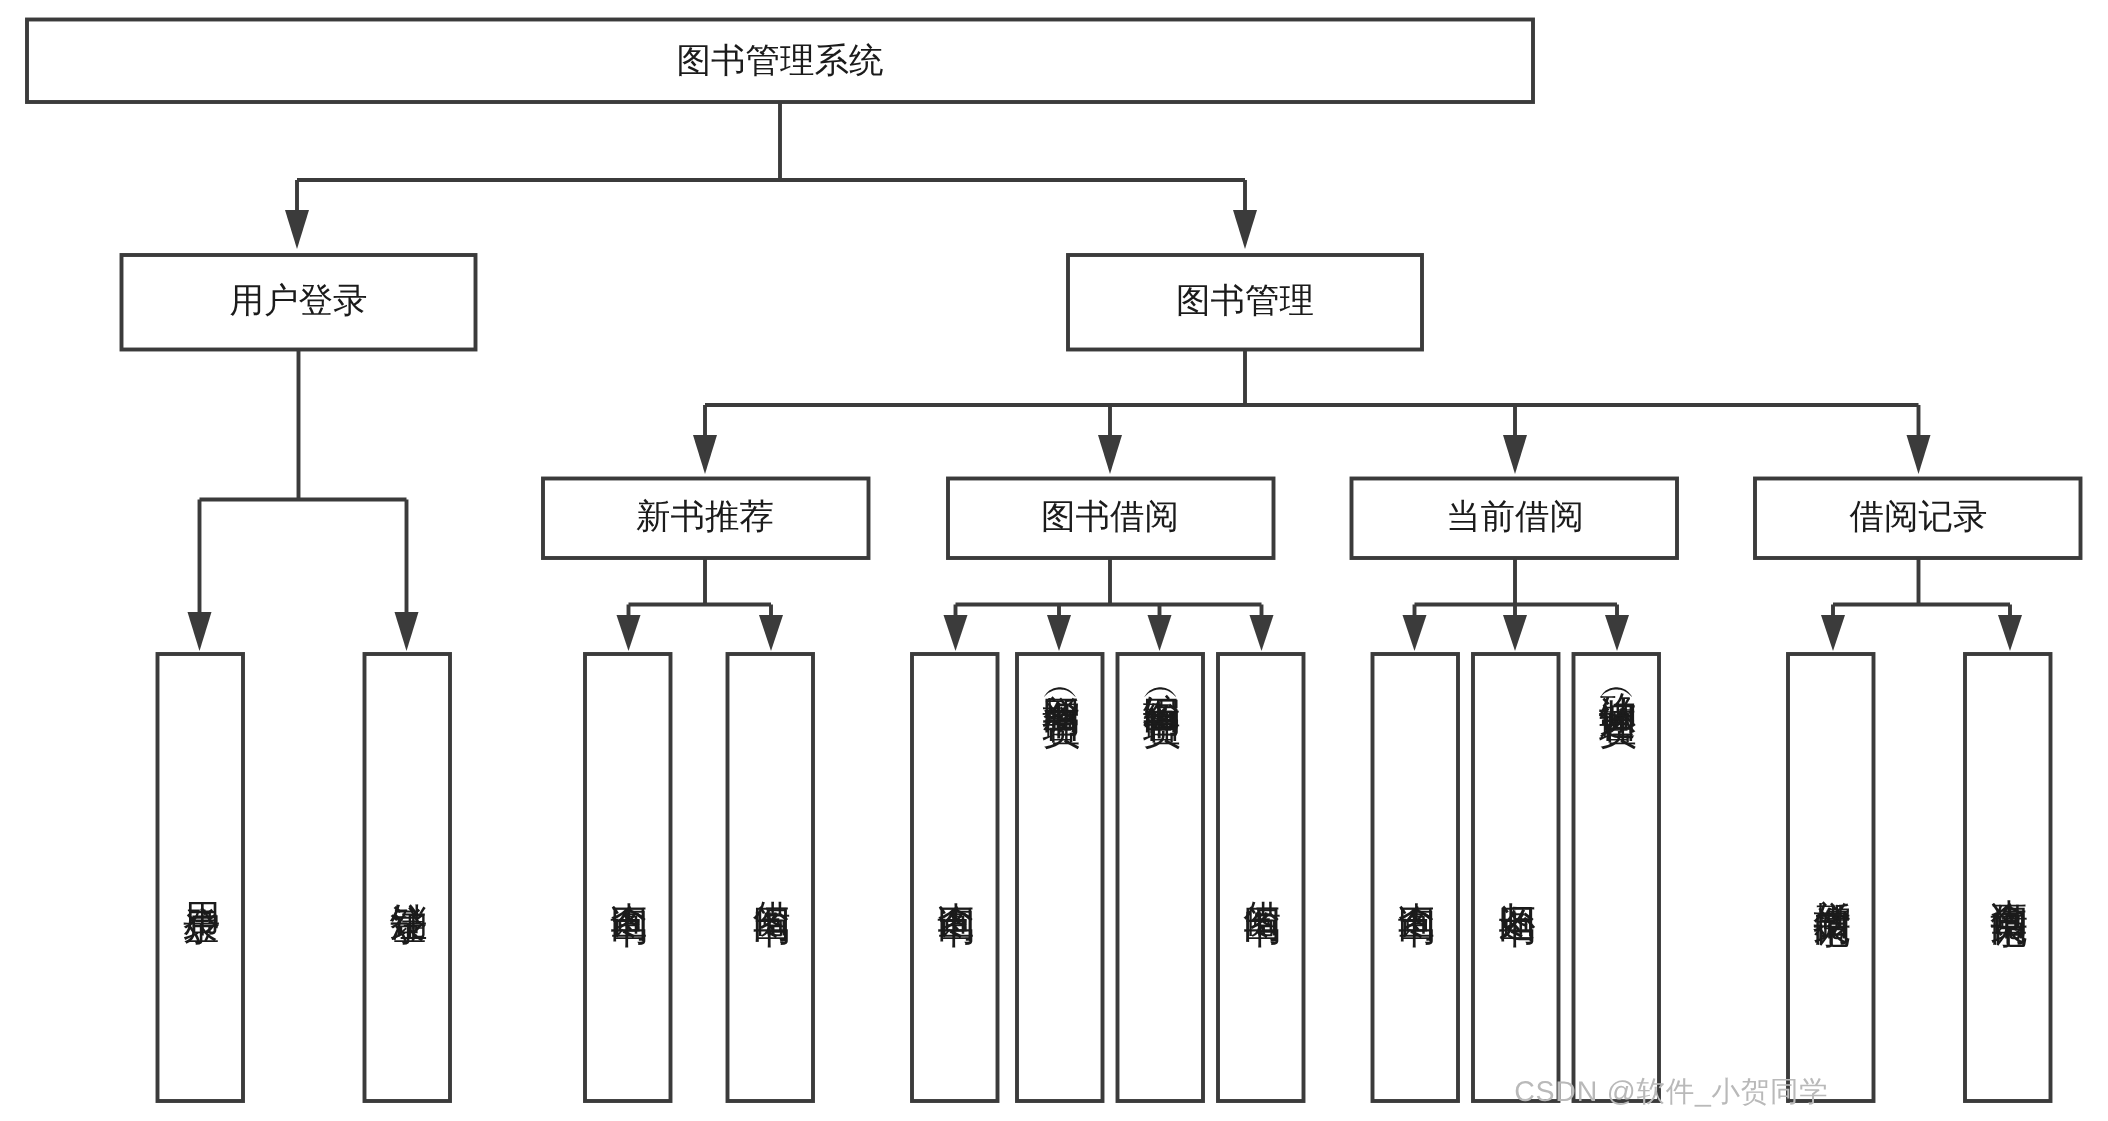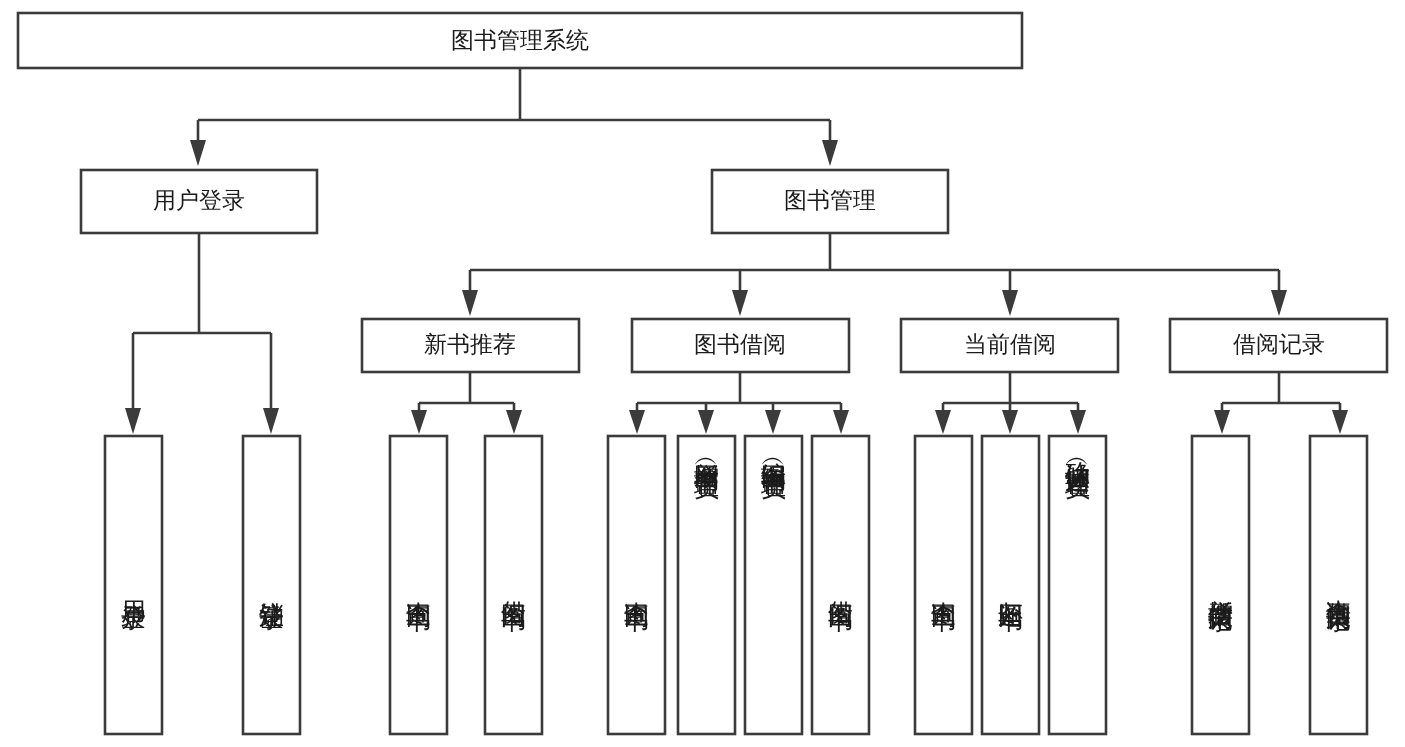--- a/index.html
+++ b/index.html
@@ -223,14 +223,15 @@
     <span class="leaf-label">确认归还（管理员）</span>
   </div>
 
   <div class="leaf-label-wrap" style="left:1192px; top:436px; width:57px; height:298px;">
     <span class="leaf-label">新增借阅记录</span>
   </div>
   <div class="leaf-label-wrap" style="left:1310px; top:436px; width:57px; height:298px;">
     <span class="leaf-label">查询借阅记录</span>
   </div>
 
+  <div class="watermark">CSDN @软件_小贺同学</div>
 
 </div>
 
 </body></html>

